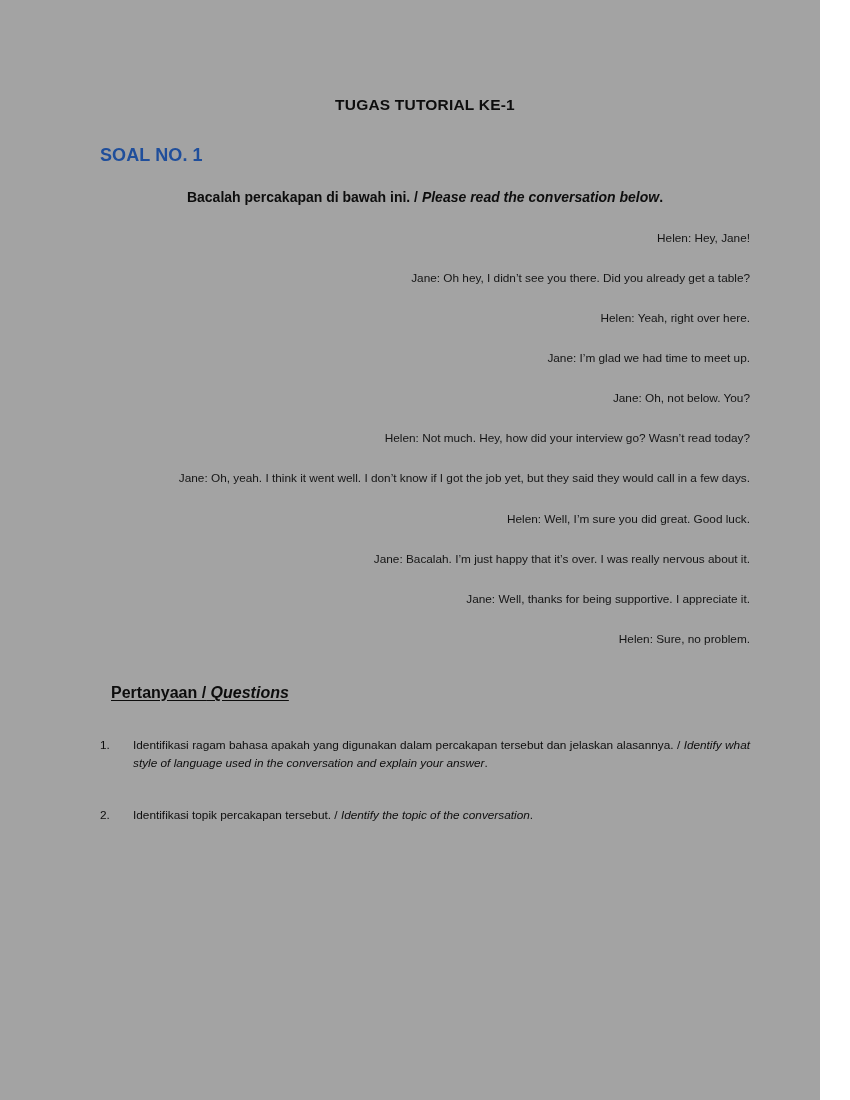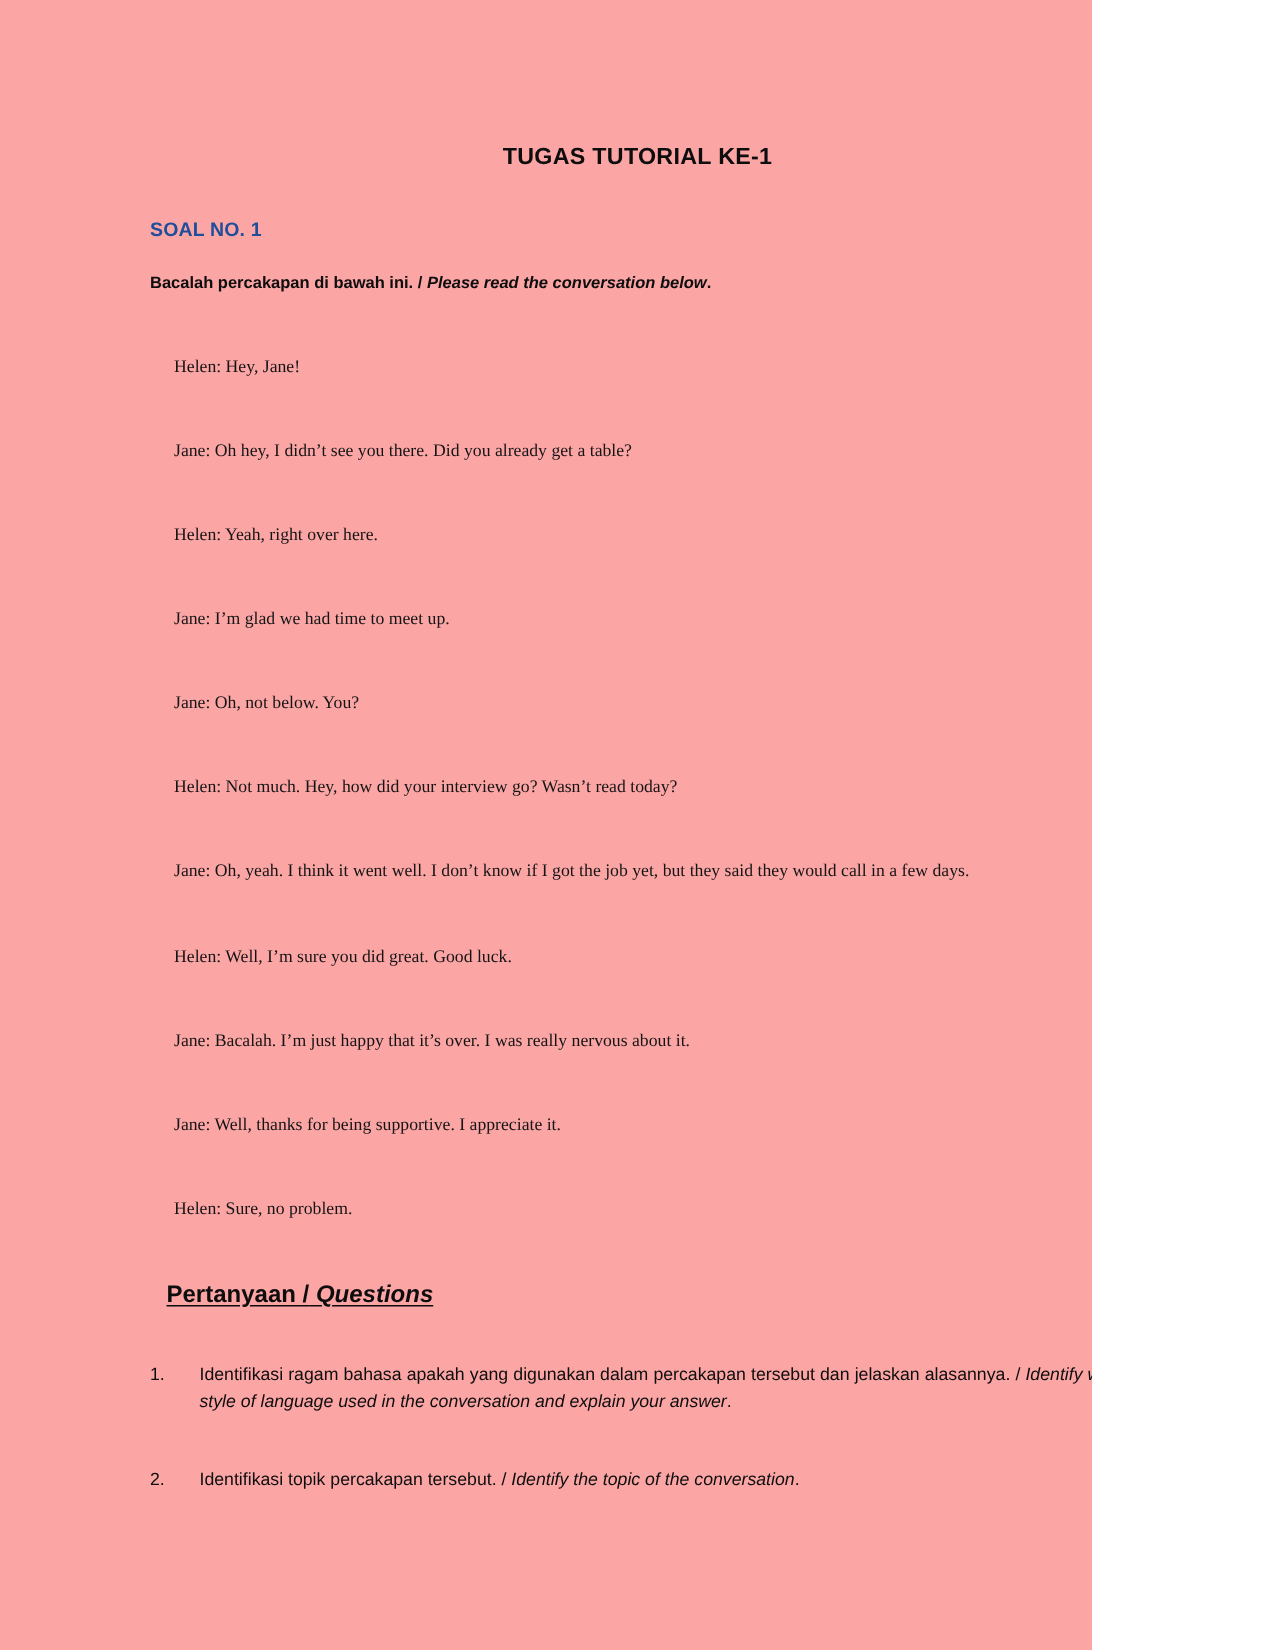--- a/index.html
+++ b/index.html
@@ -7,23 +7,23 @@
     padding: 0;
     background: #ffffff;
   }
   body {
     font-family: "Liberation Sans", sans-serif;
     color: #0d0d0d;
     -webkit-font-smoothing: antialiased;
   }
   #page {
     position: relative;
-    width: 728px;
+    width: 820px;
     height: 1100px;
-    background: #fca5a5;
+    background: #a3a3a3;
     overflow: hidden;
     box-sizing: border-box;
   }
   #content {
     position: absolute;
     left: 100px;
     top: 0;
     width: 650px;
   }
 
@@ -33,54 +33,54 @@
     font-size: 15.5px;
     font-weight: bold;
     letter-spacing: 0.2px;
     margin: 0;
     padding-top: 96px;
     color: #0d0d0d;
   }
 
   
   .section-heading {
-    font-size: 13px;
+    font-size: 18px;
     font-weight: bold;
     letter-spacing: 0.1px;
     margin: 0;
     padding-top: 31px;
   }
 
   
   .instruction {
-    font-size: 11px;
+    font-size: 14px;
     font-weight: bold;
     margin: 0;
     padding-top: 22px;
     line-height: 1.35;
+    text-align: center;
   }
   .instruction .en {
     font-style: italic;
     font-weight: bold;
   }
 
   
   .dialogue-list {
     margin: 0;
     padding: 0;
     list-style: none;
   }
   .dialogue-line {
     font-size: 11.8px;
     line-height: 1.45;
-    margin: 16px;
+    margin: 0;
     padding-top: 23px;
-    text-align: left;
+    text-align: right;
     color: #141414;
-    font-family: Liberation Serif, serif;
   }
   .dialogue-line.wrapped {
     max-width: 650px;
   }
 
   
   .questions-heading {
     font-size: 16px;
     font-weight: bold;
     text-decoration: underline;

